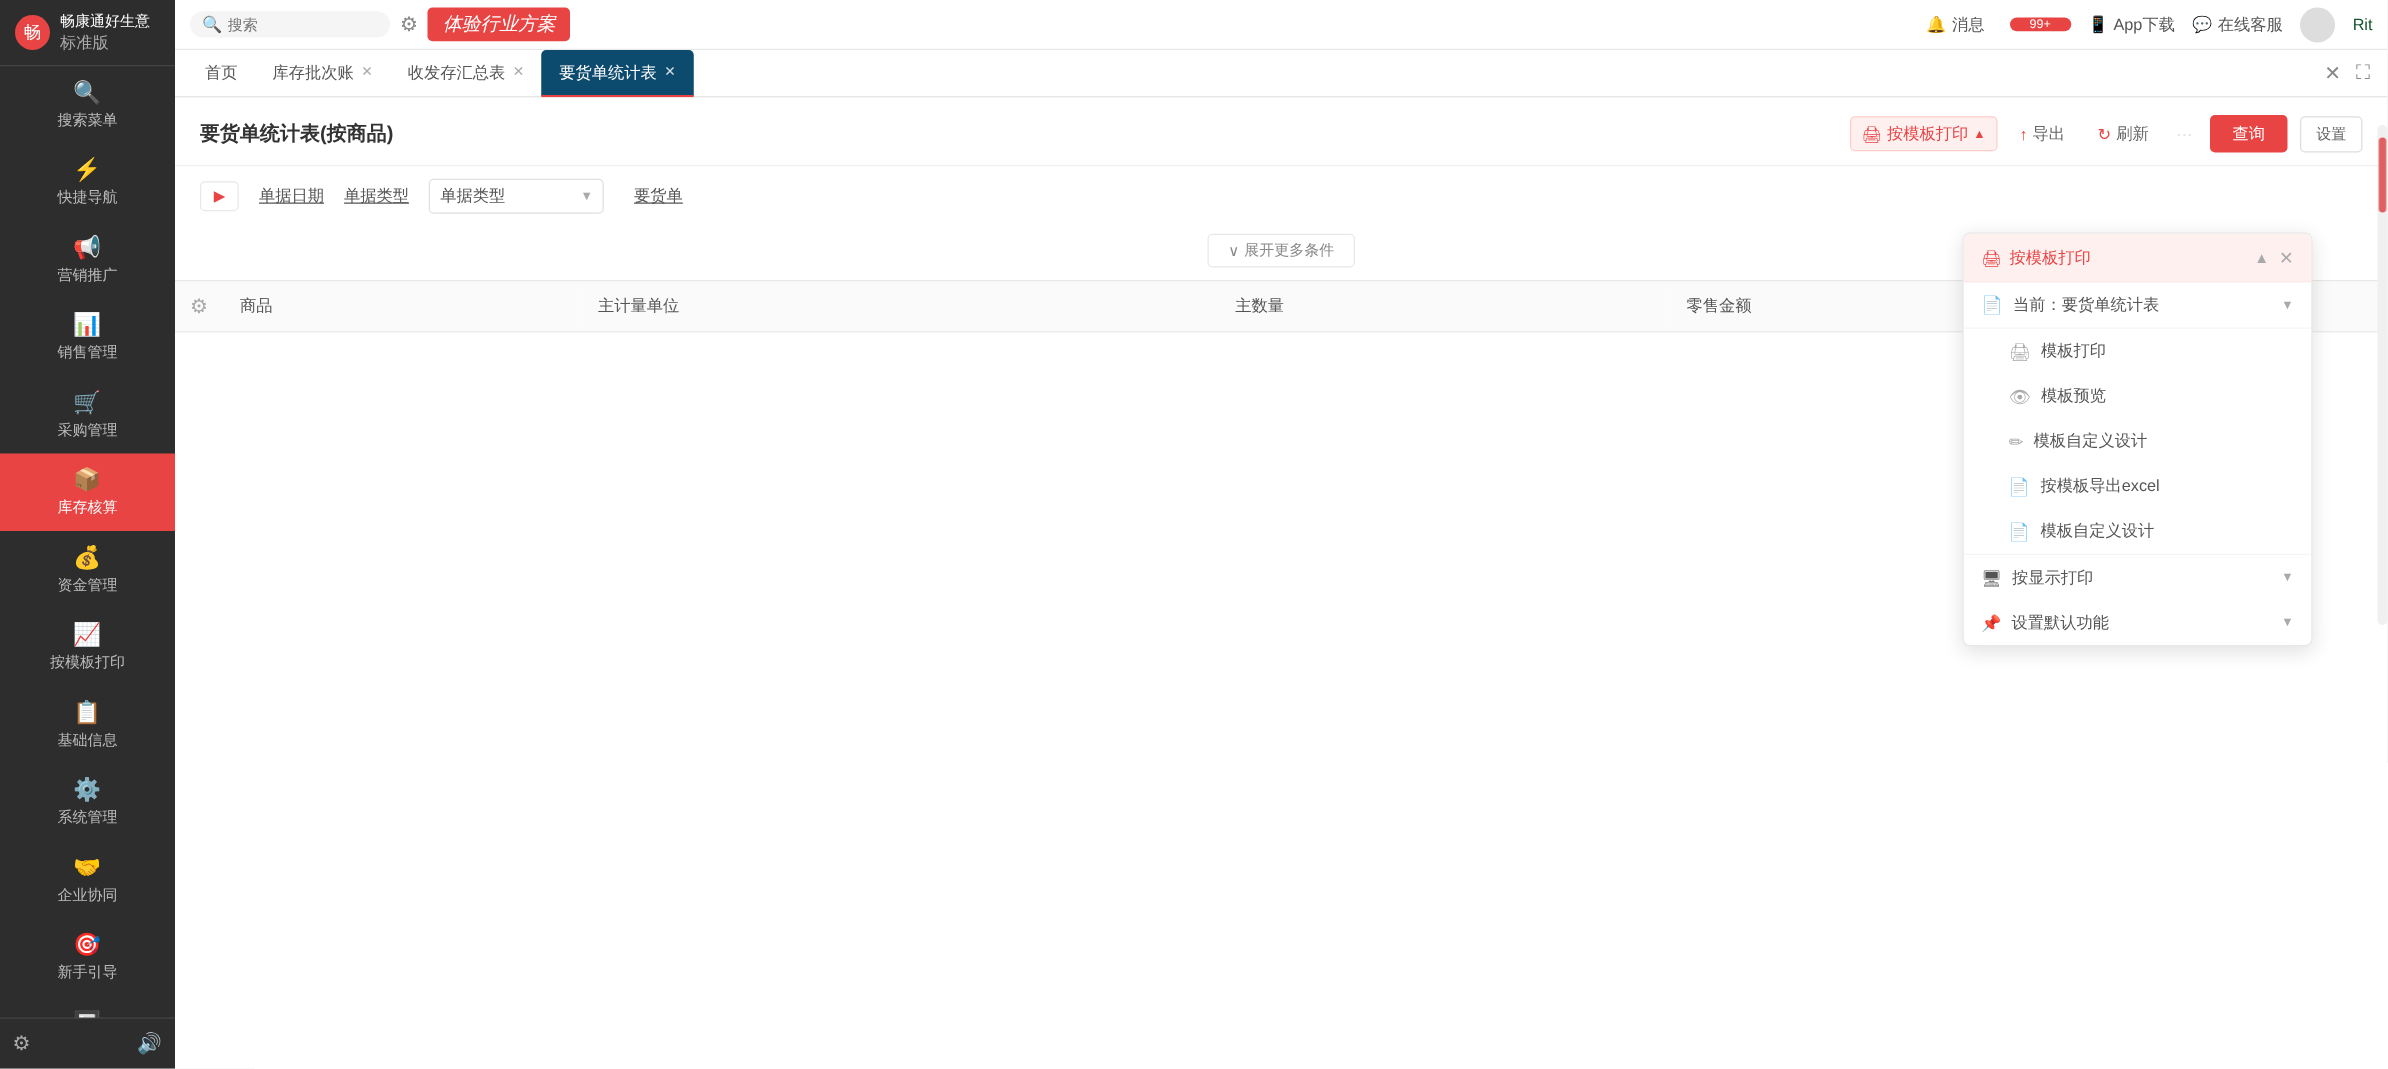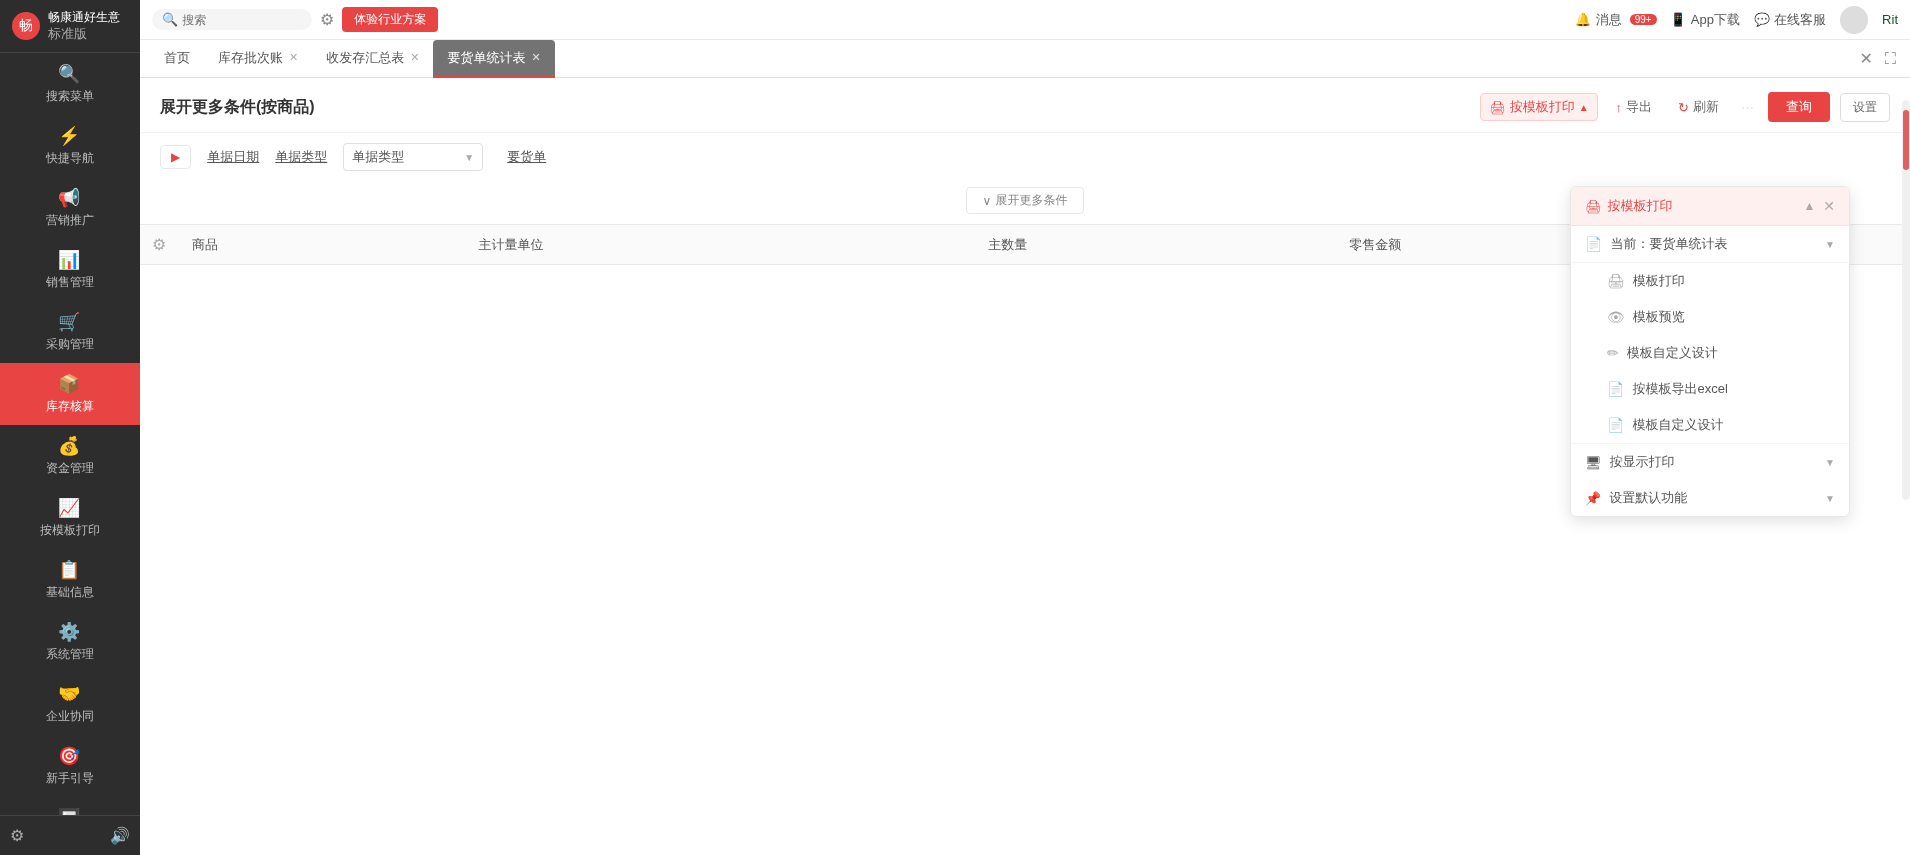--- a/index.html
+++ b/index.html
@@ -96,33 +96,34 @@
       color: #999;
       width: 100%;
     }
     .topbar-gear { color: #888; cursor: pointer; font-size: 16px; }
     .topbar-btn {
       background: #e84444;
       color: white;
       border: none;
       border-radius: 4px;
       padding: 4px 12px;
-      font-size: 12px;
-      cursor: pointer;
+      font-size: 15px;
+      cursor: pointer;
+      font-style: italic;
     }
     .topbar-spacer { flex: 1; }
     .topbar-actions { display: flex; align-items: center; gap: 14px; color: #555; font-size: 13px; }
     .topbar-action-item { display: flex; align-items: center; gap: 4px; cursor: pointer; }
     .badge {
       background: #e84444;
       color: white;
       border-radius: 8px;
       font-size: 10px;
-      padding: 0 5px;
-      margin-left: 4px;
+      padding: 0 16px;
+      margin-left: 16px;
     }
     .topbar-avatar {
       width: 28px;
       height: 28px;
       background: #ddd;
       border-radius: 50%;
     }
 
     
     .tabbar {
@@ -140,21 +141,21 @@
       display: flex;
       align-items: center;
       gap: 6px;
       font-size: 13px;
       color: #555;
       cursor: pointer;
       border-bottom: 2px solid transparent;
       white-space: nowrap;
     }
     .tab.active {
-      background: #737373;
+      background: #0c4a6e;
       color: white;
       border-radius: 4px 4px 0 0;
       border-bottom: 2px solid #e84444;
     }
     .tab-close { font-size: 11px; color: #aaa; cursor: pointer; }
     .tab.active .tab-close { color: rgba(255,255,255,0.8); }
     .tab-home { color: #555; }
     .tabbar-spacer { flex: 1; }
     .tabbar-btns { display: flex; align-items: center; gap: 4px; }
     .tabbar-btn-icon { color: #888; cursor: pointer; font-size: 16px; padding: 4px; }
@@ -529,21 +530,21 @@
     <div class="tabbar-btns">
       <span class="tabbar-btn-icon">✕</span>
       <span class="tabbar-btn-icon">⛶</span>
     </div>
   </div>
 
   <div class="page-content">
     <div class="page-inner">
 
       <div class="page-header">
-        <h2 class="page-title">展开更多条件(按商品)</h2>
+        <h2 class="page-title">要货单统计表(按商品)</h2>
         <div class="page-header-actions">
           <div class="btn-action" style="color:#e84444;border:1px solid #fcc;border-radius:4px;background:#fff0f0;">
             <span>🖨</span>
             <span>按模板打印</span>
             <span style="font-size:10px;">▲</span>
           </div>
           <div class="btn-action">
             <span style="color:#e84444;">↑</span>
             <span>导出</span>
           </div>

